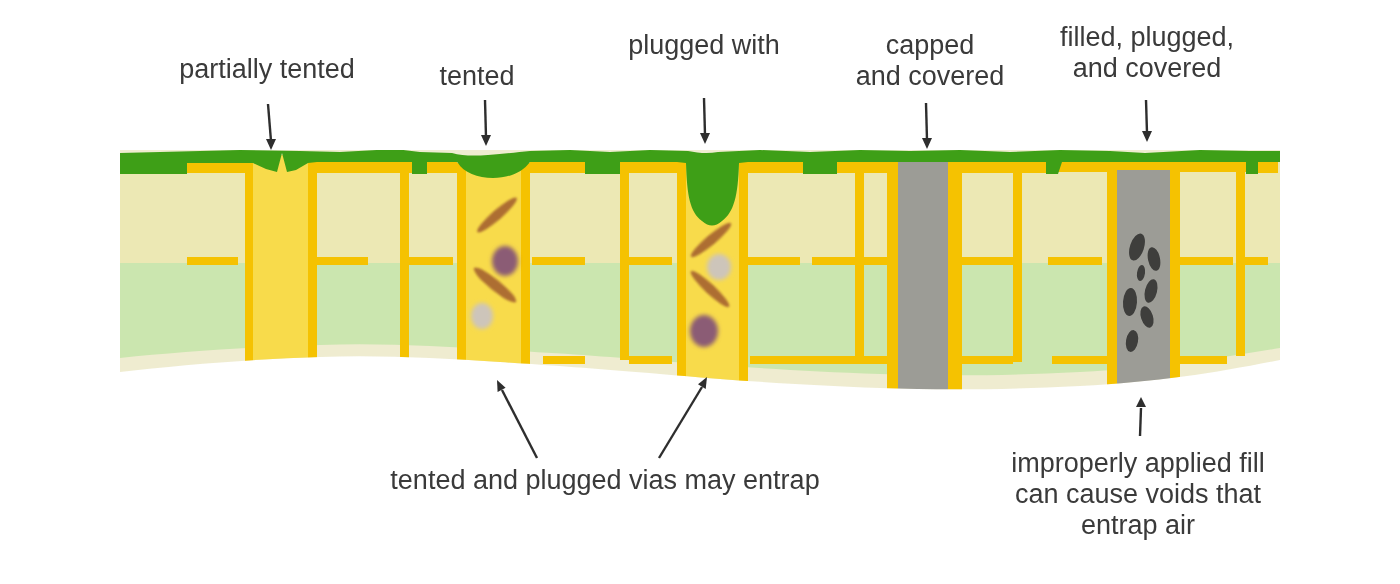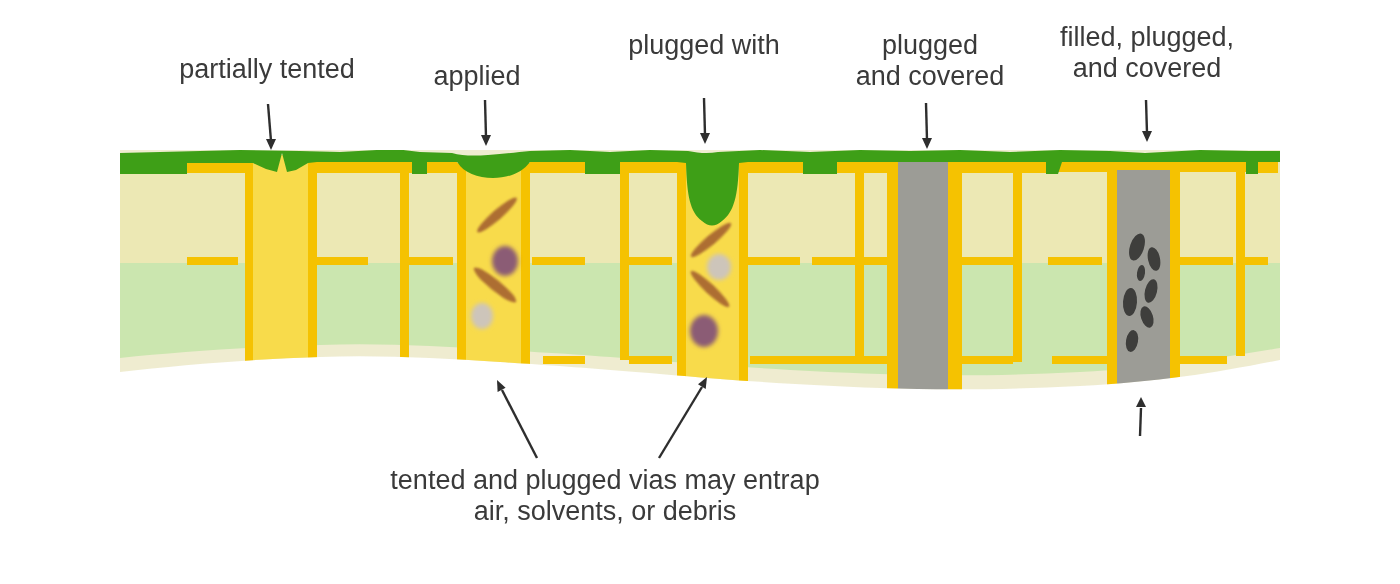--- a/index.html
+++ b/index.html
@@ -184,36 +184,40 @@
     <polygon points="705.7,388.9 698,384.3 707,377"></polygon>
     <polygon points="1136,407 1146,407 1141,397"></polygon>
   </g>
 </svg>
 
 <div class="label" style="left:267px;top:54px">
   <span class="ln">partially tented</span>
 </div>
 
 <div class="label" style="left:477px;top:61px">
-  <span class="ln">applied</span>
+  <span class="ln">tented</span>
 </div>
 
 <div class="label" style="left:704px;top:30px">
   <span class="ln">plugged with</span>
 </div>
 
 <div class="label" style="left:930px;top:30px">
-  <span class="ln">plugged</span>
+  <span class="ln">capped</span>
   <span class="ln">and covered</span>
 </div>
 
 <div class="label" style="left:1147px;top:22px">
   <span class="ln">filled, plugged,</span>
   <span class="ln">and covered</span>
 </div>
 
 <div class="label" style="left:605px;top:465px">
   <span class="ln">tented and plugged vias may entrap</span>
-  <span class="ln">air, solvents, or debris</span>
-</div>
-
+</div>
+
+<div class="label" style="left:1138px;top:448px">
+  <span class="ln">improperly applied fill</span>
+  <span class="ln">can cause voids that</span>
+  <span class="ln">entrap air</span>
+</div>
 
 </div>
 
 </body></html>

